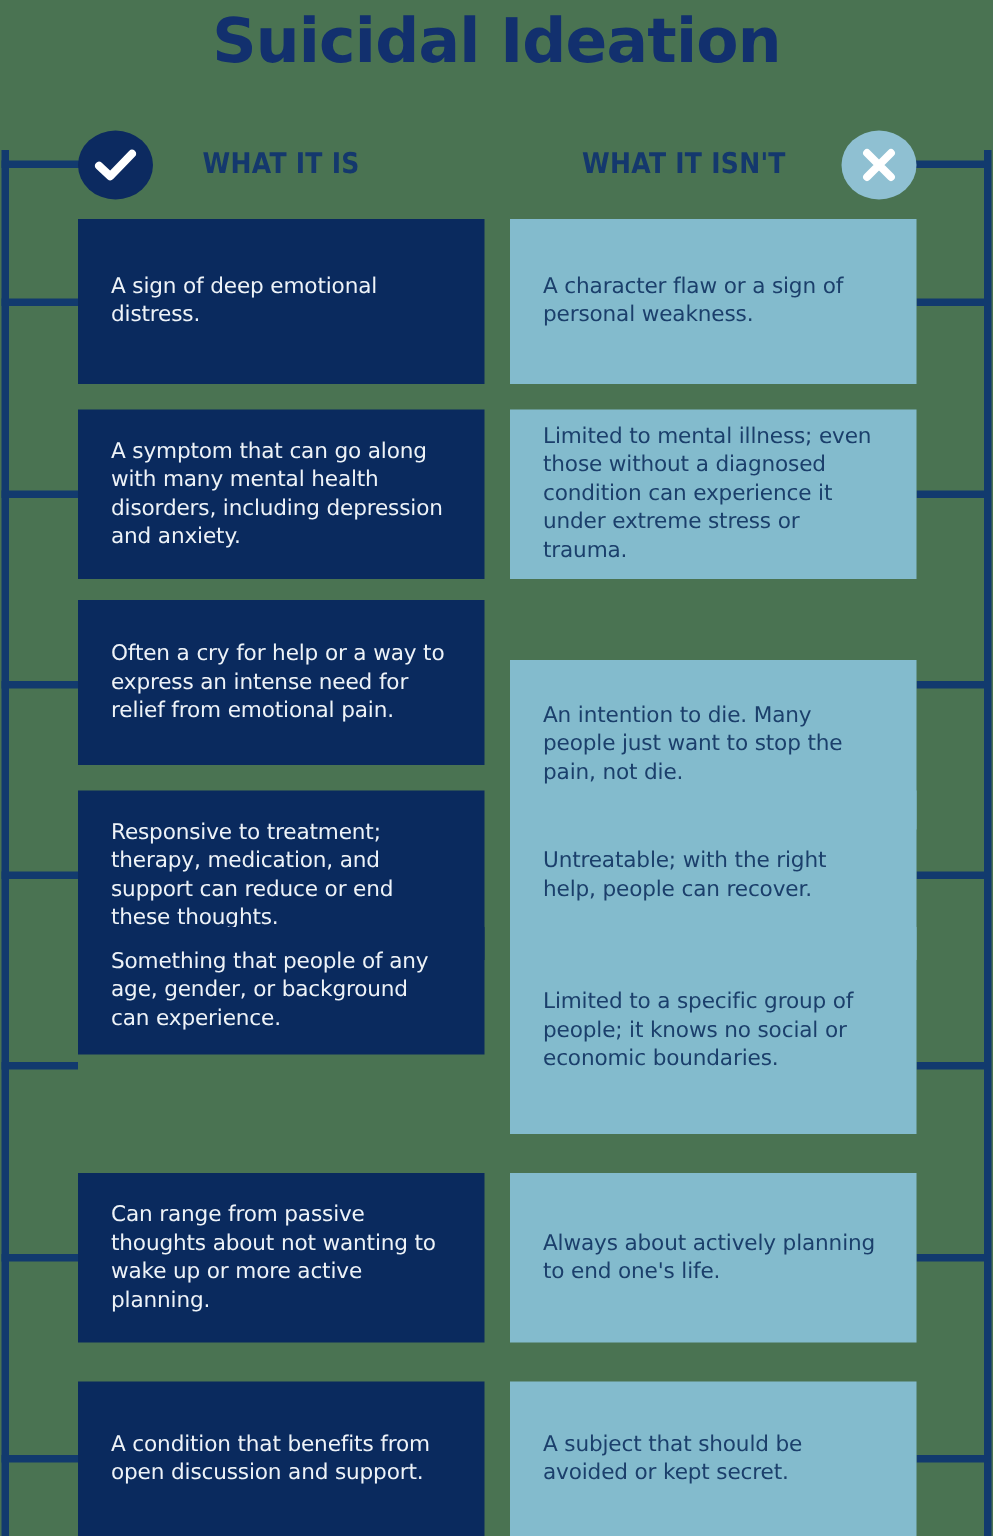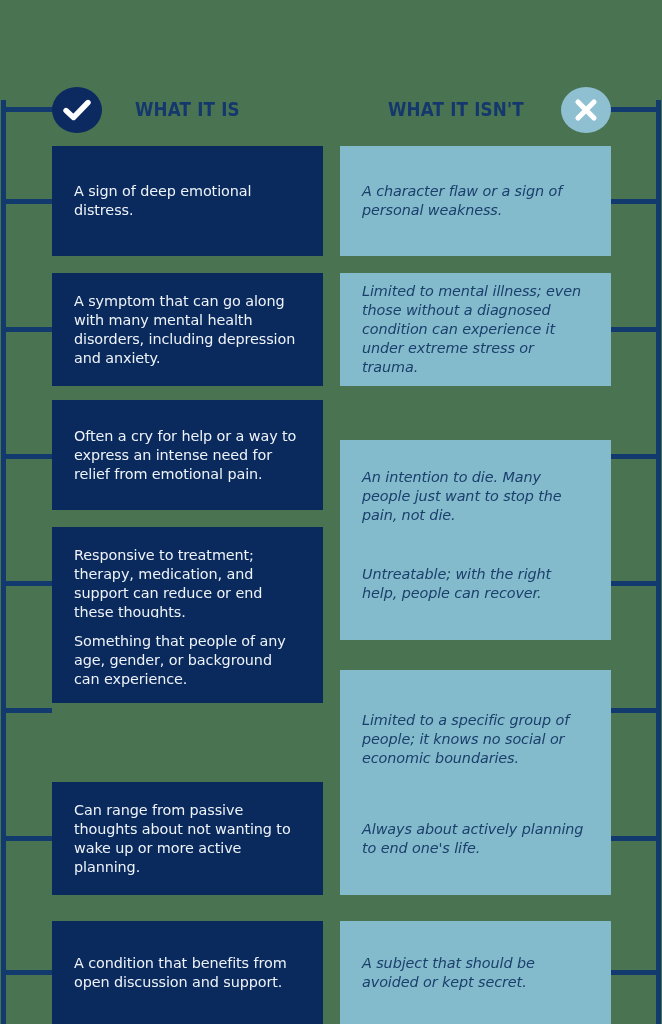--- a/index.html
+++ b/index.html
@@ -50,36 +50,37 @@
   .col-head.right{left:388px;}
 
   
   .card{
     position:absolute;
     box-sizing:border-box;
     display:flex;align-items:center;
     padding:3px 22px;
   }
   .card.navy{left:52px;width:271px;background:#0a2a5e;}
-  .card.lblue{left:340px;width:271px;background:#83bbcd;font-style:italic;}
+  .card.lblue{left:340px;width:271px;background:#83bbcd;}
   .card p{
     margin:0;
     font-family:"DejaVu Sans",sans-serif;
     font-size:14.4px;
     line-height:19px;
     letter-spacing:-0.1px;
   }
   .card.navy p{color:#eef3f8;}
   .card.lblue p{color:#1b3f6b;}
 </style>
 </head>
 <body>
 
 <div id="canvas">
 
+  <div class="title">Suicidal Ideation</div>
 
   <div id="rails">
       <div class="rail-v left" style="top: 100px; height: 924px;"></div>
       <div class="rail-tick" style="left: 1px; width: 51px; top: 199px;"></div>
       <div class="rail-tick" style="left: 1px; width: 51px; top: 327px;"></div>
       <div class="rail-tick" style="left: 1px; width: 51px; top: 454px;"></div>
       <div class="rail-tick" style="left: 1px; width: 51px; top: 581px;"></div>
       <div class="rail-tick" style="left: 1px; width: 51px; top: 708px;"></div>
       <div class="rail-tick" style="left: 1px; width: 51px; top: 836px;"></div>
       <div class="rail-tick" style="left: 1px; width: 51px; top: 970px;"></div>
@@ -130,21 +131,21 @@
       </div>
       <div class="card navy" style="top: 527px; height: 113px;">
         <p>Responsive to treatment; therapy, medication, and support can reduce or end these thoughts.</p>
       </div>
       <div class="card lblue" style="top: 527px; height: 113px;">
         <p>Untreatable; with the right help, people can recover.</p>
       </div>
       <div class="card navy" style="top: 618px; height: 85px;">
         <p>Something that people of any age, gender, or background can experience.</p>
       </div>
-      <div class="card lblue" style="top: 670px; height: 138px;">
+      <div class="card lblue" style="top: 618px; height: 138px;">
         <p>Limited to a specific group of people; it knows no social or economic boundaries.</p>
       </div>
       <div class="card navy" style="top: 782px; height: 113px;">
         <p>Can range from passive thoughts about not wanting to wake up or more active planning.</p>
       </div>
       <div class="card lblue" style="top: 782px; height: 113px;">
         <p>Always about actively planning to end one's life.</p>
       </div>
       <div class="card navy" style="top: 921px; height: 103px;">
         <p>A condition that benefits from open discussion and support.</p>

